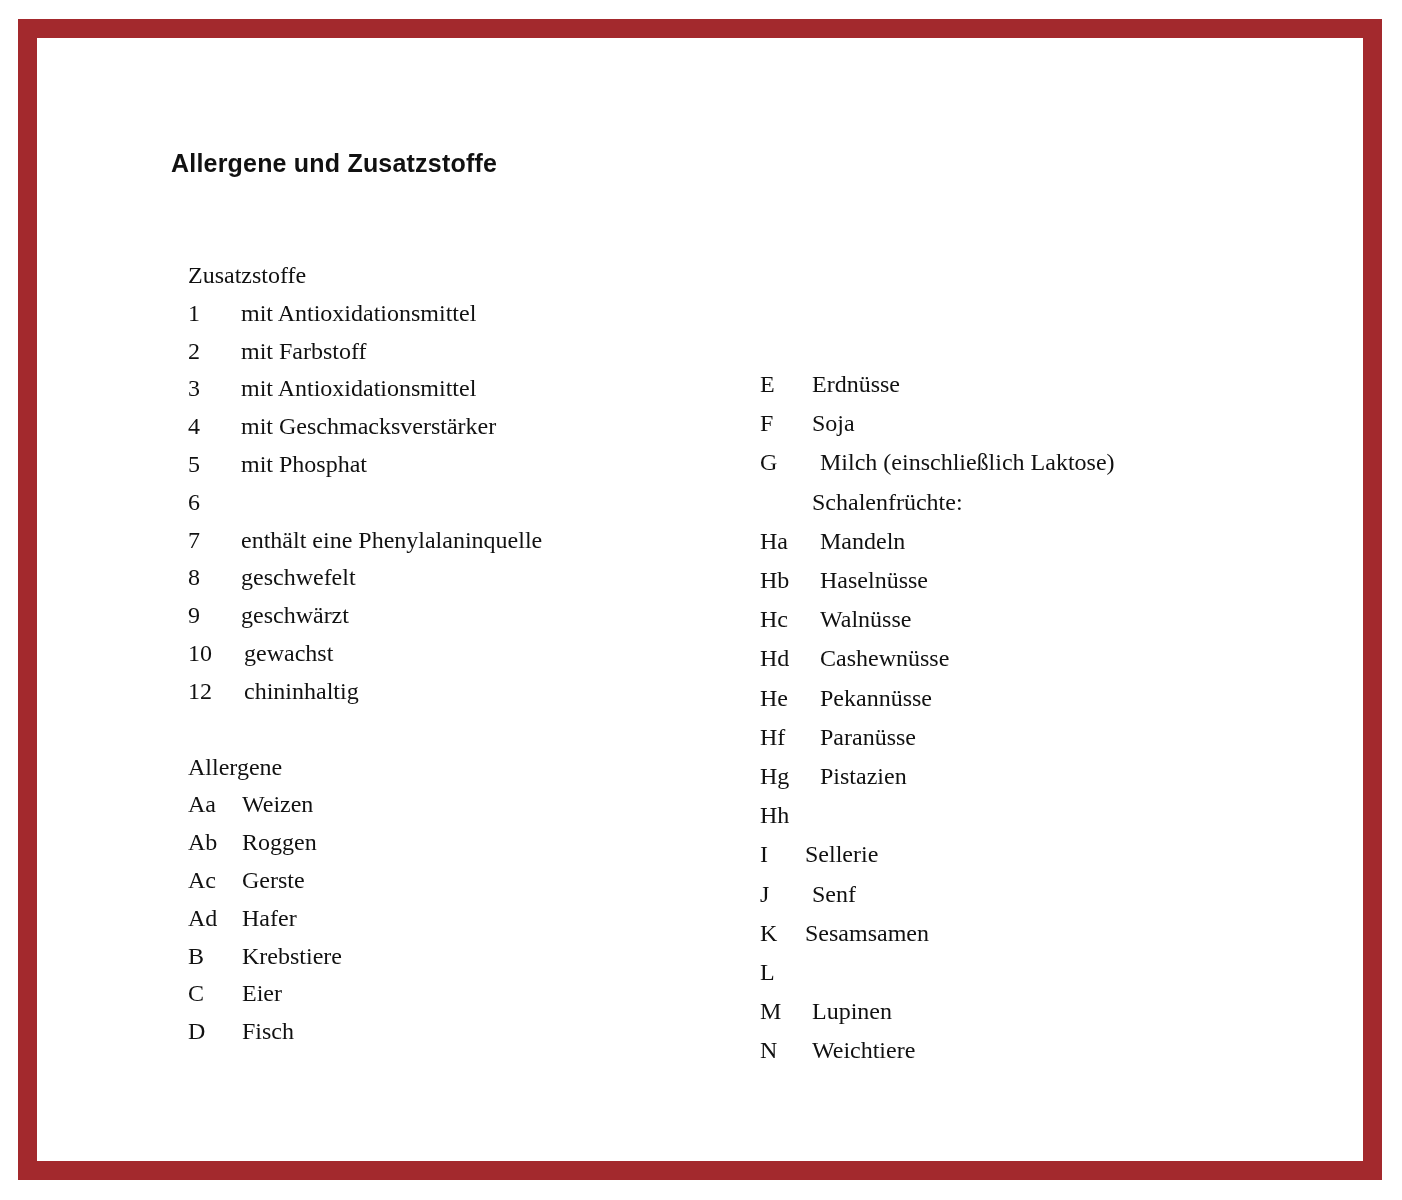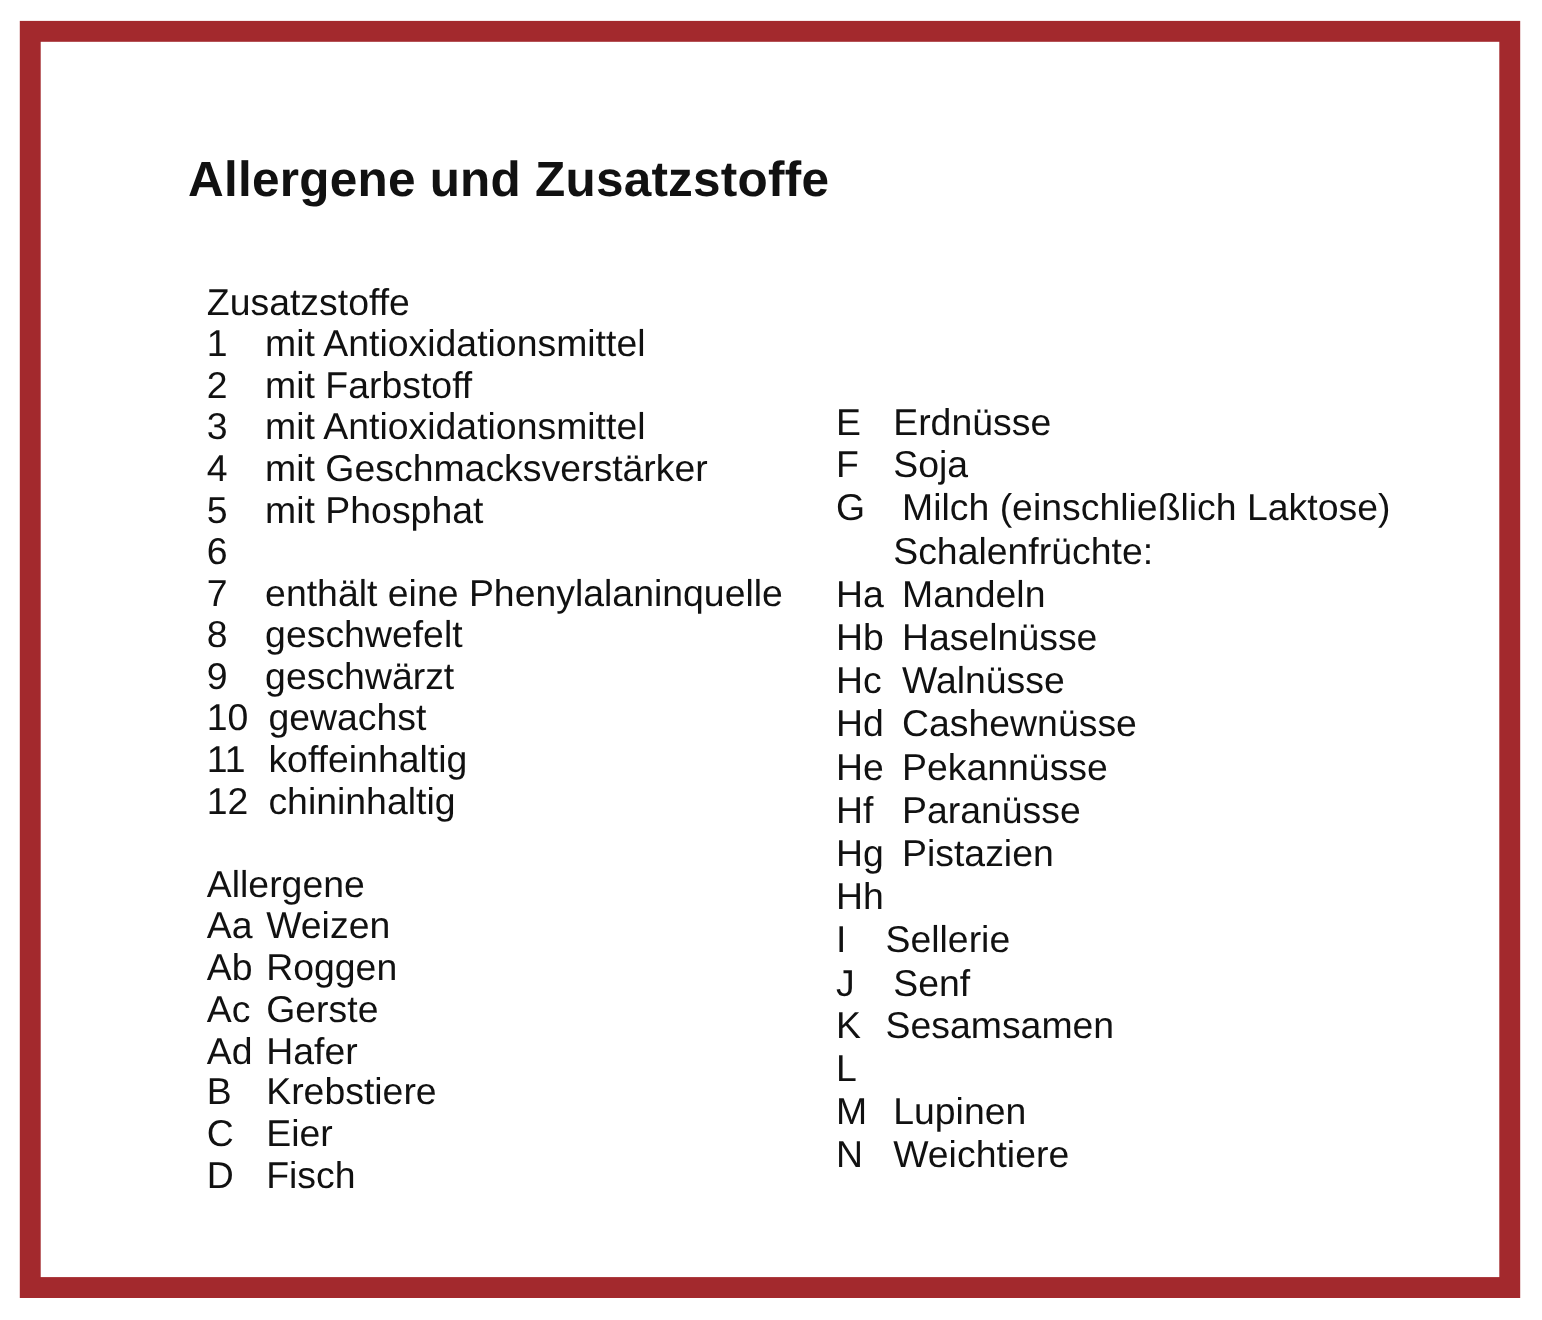--- a/index.html
+++ b/index.html
@@ -22,31 +22,32 @@
       width: 1364px;
       height: 1161px;
       box-sizing: border-box;
       border: 19px solid #A3292D;
       background: #ffffff;
     }
     .title {
       position: absolute;
       left: 171px;
       top: 141px;
-      font-size: 45px;
+      font-size: 25px;
       font-weight: bold;
       letter-spacing: 0.2px;
       white-space: nowrap;
       line-height: 44px;
     }
     .col {
       position: absolute;
-      font-size: 34px;
+      font-size: 24px;
       line-height: 37.8px;
       white-space: nowrap;
+      font-family: Liberation Serif, serif;
     }
     .col-left { left: 188px; top: 257px; }
     .col-right { left: 760px; top: 365px; line-height: 39.2px; }
     .section-heading { height: 37.8px; }
     .row { display: flex; align-items: baseline; }
     .code { display: inline-block; }
     .col-left .num .code { width: 53px; }
     .col-left .num2 .code { width: 56px; }
     .col-left .alg .code { width: 54px; }
     .col-right .code { width: 52px; }
@@ -97,24 +98,20 @@
     </div>
   <div class="row num">
       <span class="code">9</span>
       <span>geschwärzt</span>
     </div>
   <div class="row num2">
       <span class="code">10</span>
       <span>gewachst</span>
     </div>
   <div class="row num2">
-      <span class="code">11</span>
-      <span>koffeinhaltig</span>
-    </div>
-  <div class="row num2">
       <span class="code">12</span>
       <span>chininhaltig</span>
     </div>
 
   <div class="spacer"></div>
 
   <div class="section-heading">Allergene</div>
   <div class="row alg">
       <span class="code">Aa</span>
       <span>Weizen</span>

